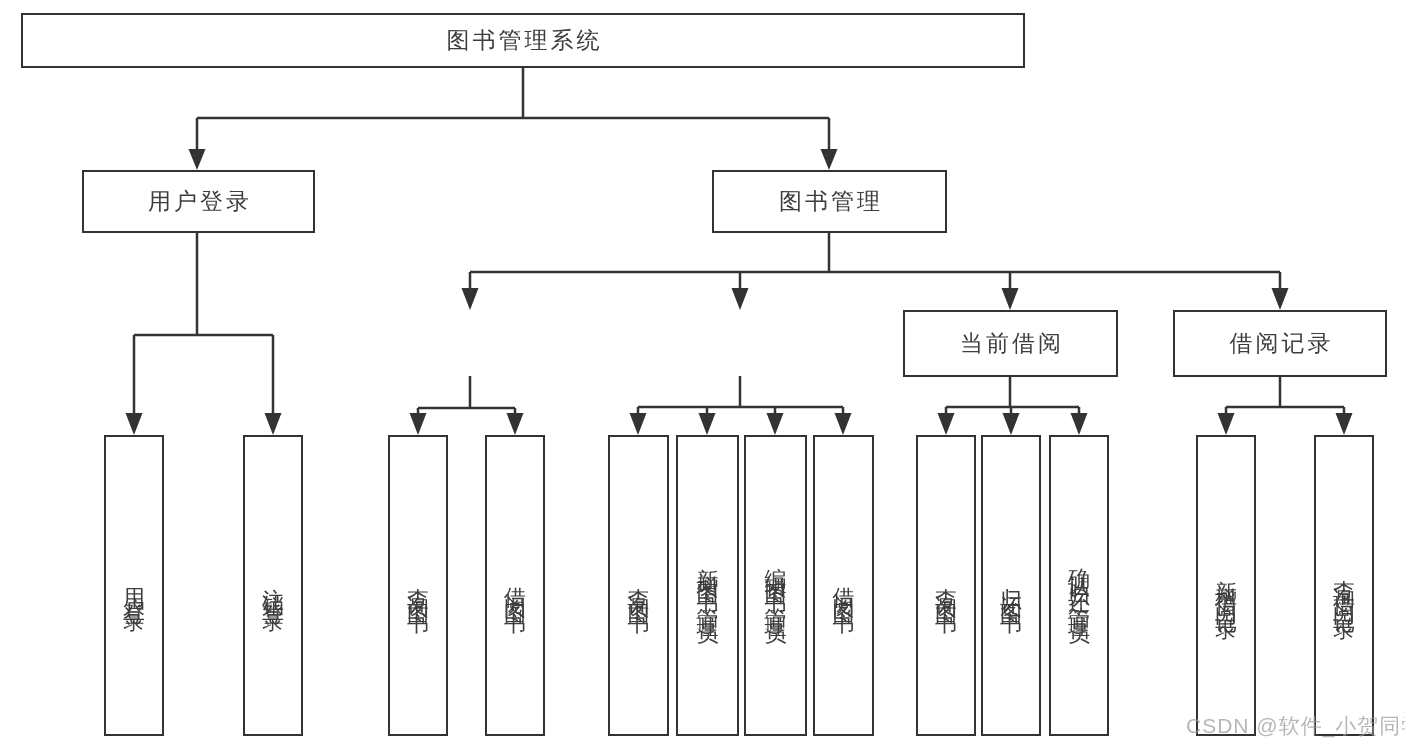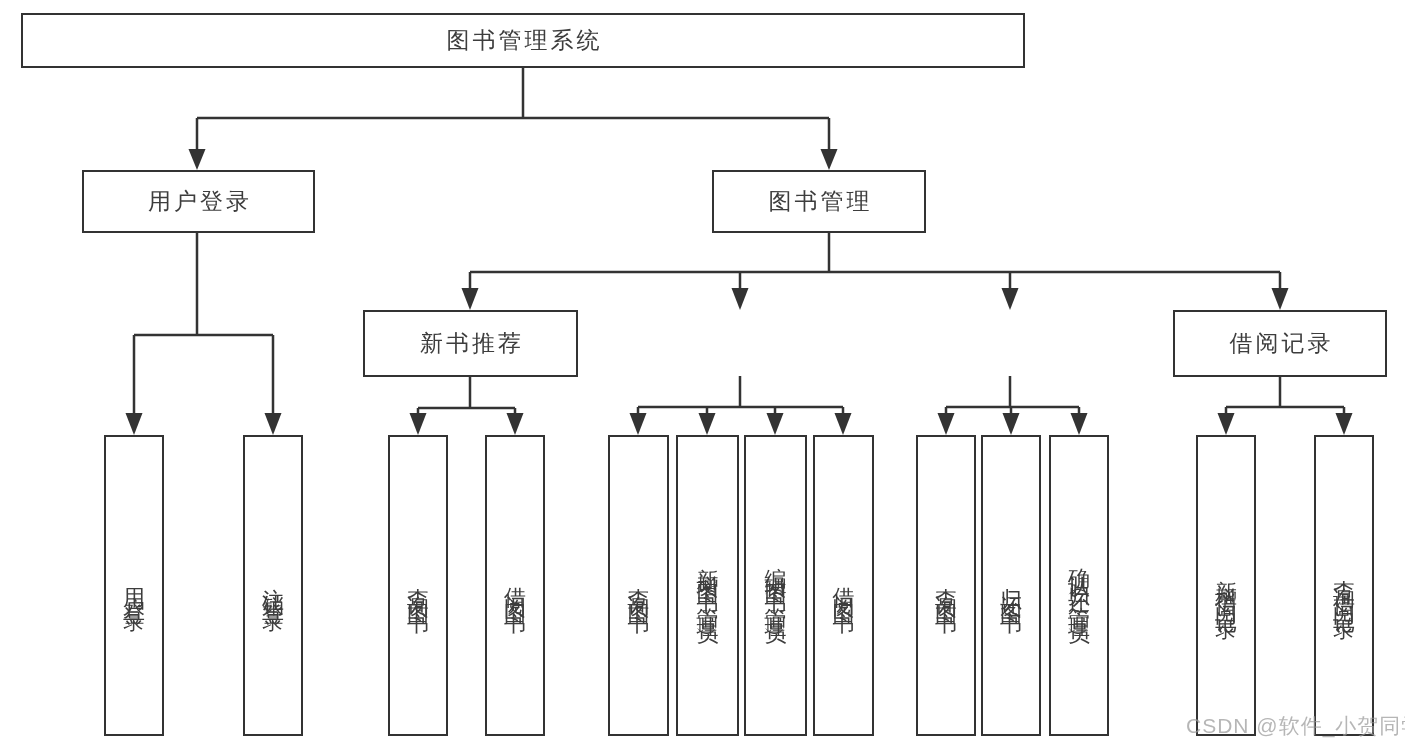--- a/index.html
+++ b/index.html
@@ -105,23 +105,23 @@
     </g>
     <g fill="#333333" stroke="none">
       <polygon points="1217.5,413 1234.5,413 1226,435"></polygon>
       <polygon points="1335.5,413 1352.5,413 1344,435"></polygon>
     </g>
   </svg>
 
   <div class="box h" style="left:21px;top:13px;width:1004px;height:55px">图书管理系统</div>
 
   <div class="box h" style="left:82px;top:170px;width:233px;height:63px">用户登录</div>
-  <div class="box h" style="left:712px;top:170px;width:214px;height:63px">图书管理</div>
+  <div class="box h" style="left:712px;top:170px;width:235px;height:63px">图书管理</div>
 
-  <div class="box h" style="left:363px;top:310px;width:215px;height:67px">新书推荐</div>
+  <div class="box h" style="left:903px;top:310px;width:215px;height:67px">当前借阅</div>
   <div class="box h" style="left:1173px;top:310px;width:214px;height:67px">借阅记录</div>
 
   <div class="box v" style="left:104px;top:435px;width:60px;height:301px">用户登录</div>
   <div class="box v" style="left:243px;top:435px;width:60px;height:301px">注销登录</div>
 
   <div class="box v" style="left:388px;top:435px;width:60px;height:301px">查询图书</div>
   <div class="box v" style="left:485px;top:435px;width:60px;height:301px">借阅图书</div>
 
   <div class="box v" style="left:608px;top:435px;width:61px;height:301px">查询图书</div>
   <div class="box v" style="left:676px;top:435px;width:63px;height:301px">新增图书（管理员）</div>

